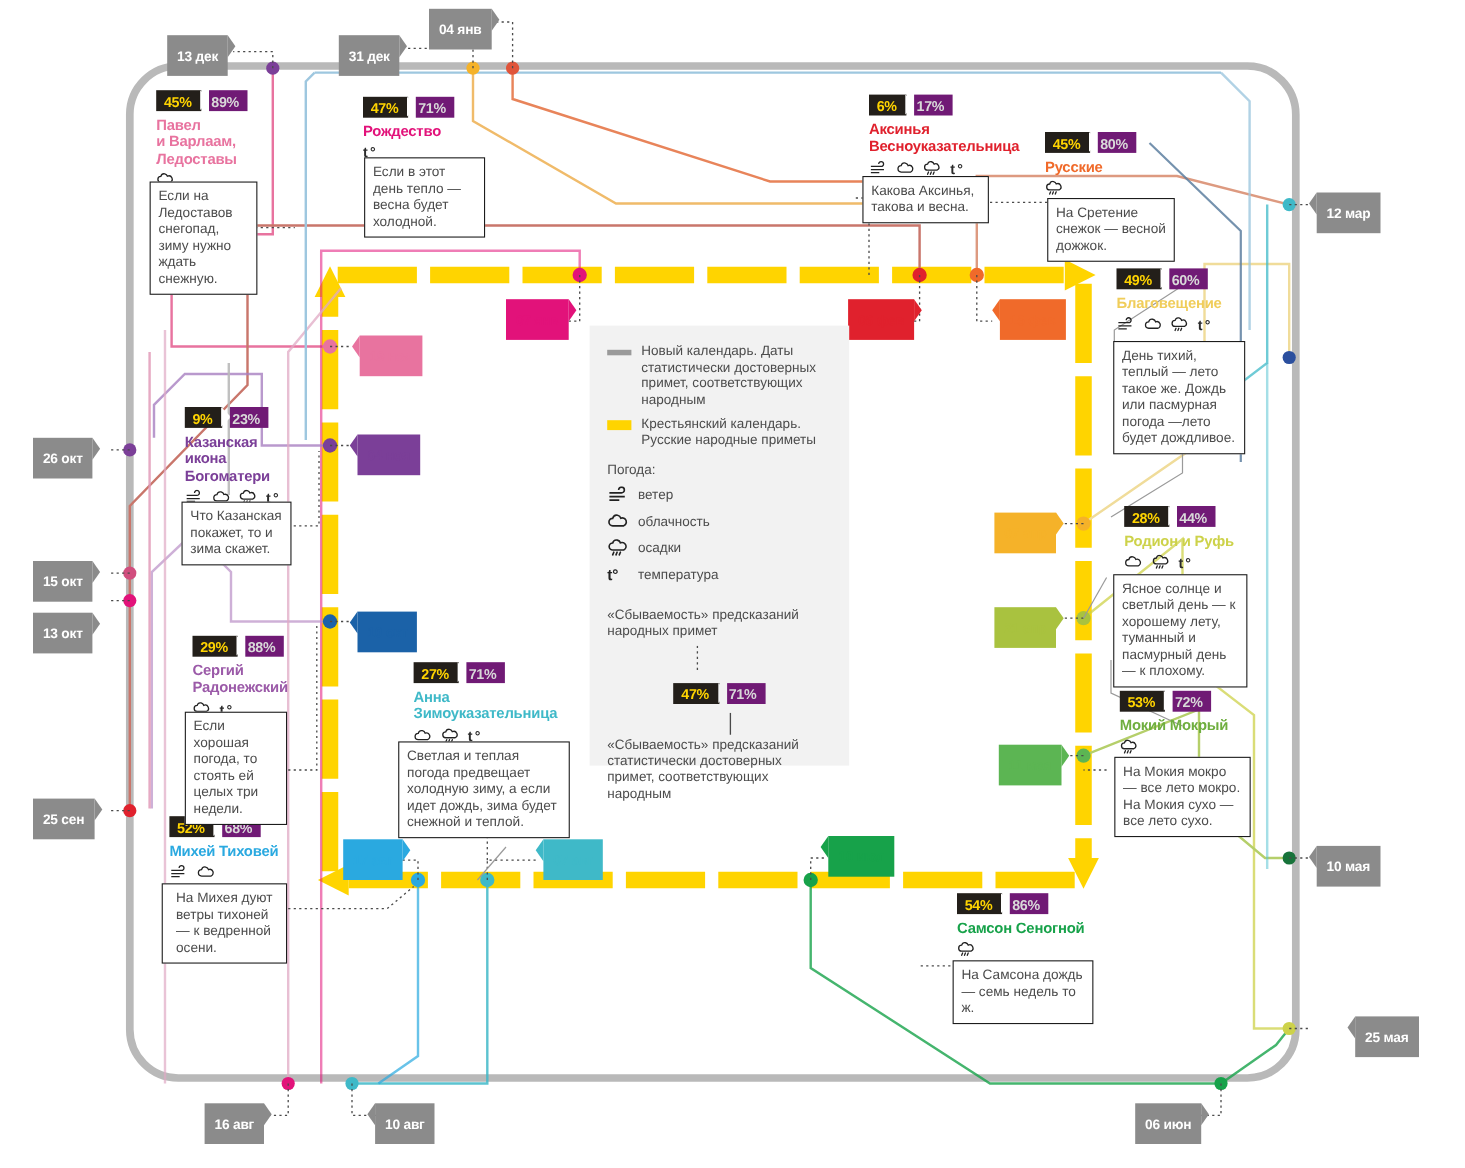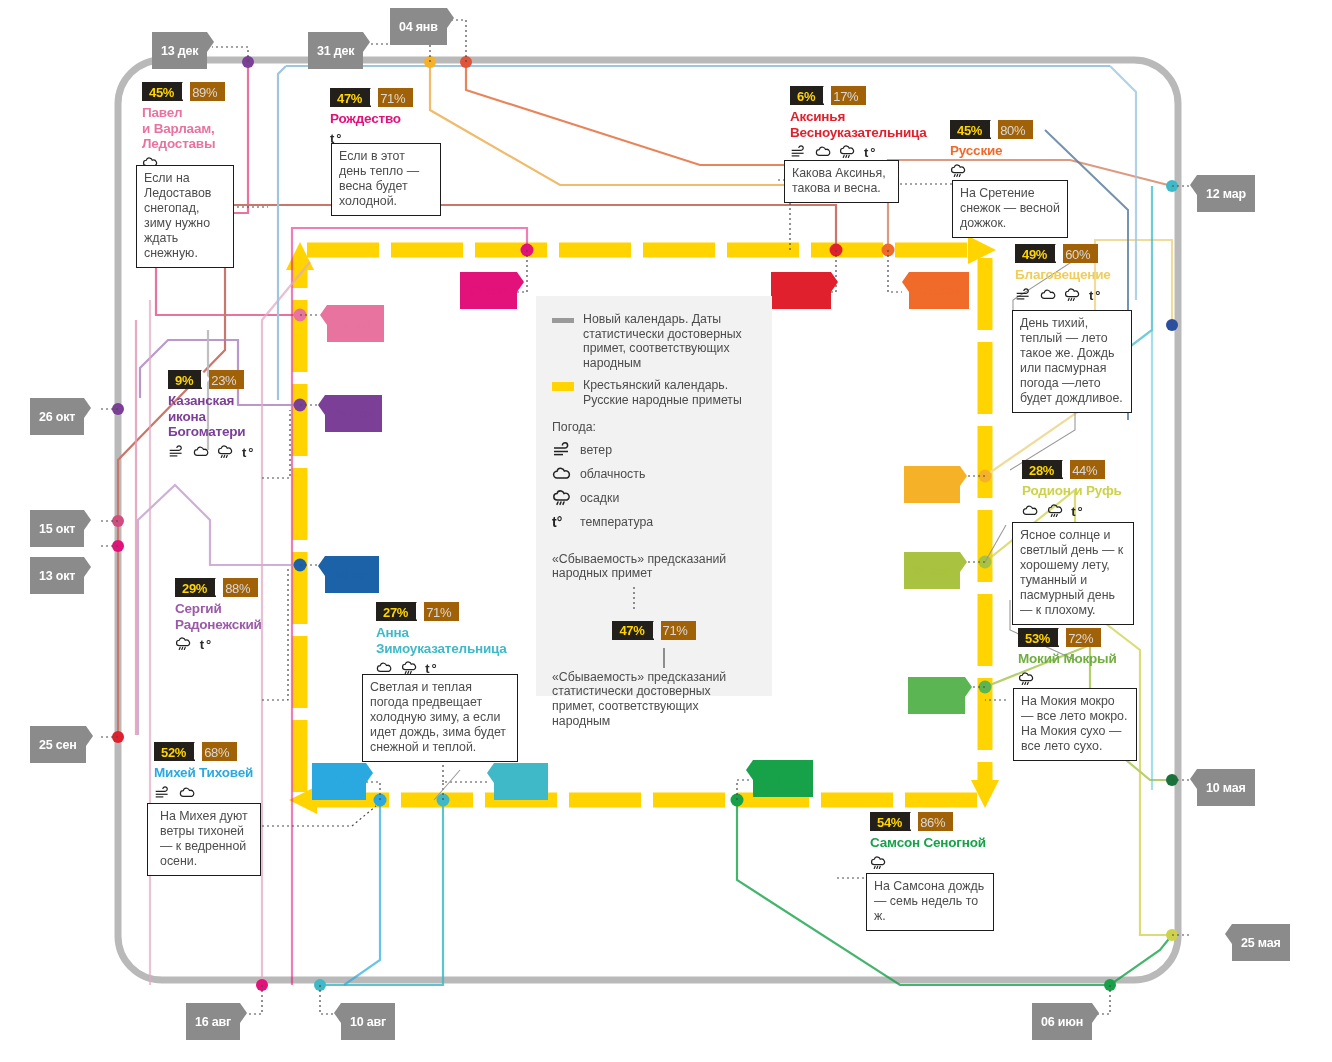--- a/index.html
+++ b/index.html
@@ -7,21 +7,21 @@
        font-family:"Liberation Sans","DejaVu Sans",sans-serif;color:#4a4a4a;}
   .canvas{position:absolute;inset:0;}
   svg.layer{position:absolute;left:0;top:0;width:1332px;height:1062px;pointer-events:none;}
 
   
   .badge{display:inline-flex;align-items:stretch;height:19px;position:relative;}
   .badge .p1{background:#231f1a;color:#ffd400;font-weight:bold;font-size:13px;
              padding:1px 9px 0 7px;display:flex;align-items:center;letter-spacing:-.3px;}
   .badge .sep{width:0;height:0;border-top:9.5px solid transparent;border-bottom:9.5px solid transparent;
              border-left:9px solid #fff;margin-left:-1px;}
-  .badge .p2{background:#a16207;color:#d9d9d9;font-weight:normal;font-size:13px;
+  .badge .p2{background:#701a75;color:#d9d9d9;font-weight:bold;font-size:13px;
              padding:1px 8px 0 2px;display:flex;align-items:center;letter-spacing:-.3px;margin-left:-1px;}
 
   
   .event{position:absolute;}
   .event .name{font-weight:bold;font-size:13.5px;line-height:15.5px;margin-top:4px;letter-spacing:-.2px;}
   .event .wx{margin-top:5px;font-size:13px;color:#2b2b2b;letter-spacing:2px;line-height:14px;height:16px;}
   .event .wx svg{vertical-align:-2px;margin-right:2px;}
   .note{position:absolute;background:#fff;border:1.4px solid #1c1c1c;
         font-size:12.4px;line-height:15px;color:#4c4c4c;padding:5px 7px 6px 7px;box-sizing:border-box;}
 
@@ -411,20 +411,21 @@
     <div class="name" style="color:#9b5aa8;white-space:pre-line">Сергий
 Радонежский</div>
     <div class="wx">
       <svg width="17" height="14" viewBox="0 0 20 16">
           <path d="M5 10a3.2 3.2 0 010-6.4c.6-2 2.4-3 4.2-2.6 1.4.3 2.4 1.3 2.8 2.5A2.8 2.8 0 0115 10z" fill="none" stroke="#222" stroke-width="1.4"></path>
           <path d="M6 12l-1 2.4M9 12l-1 2.4M12 12l-1 2.4" stroke="#222" stroke-width="1.4" stroke-linecap="round"></path>
         </svg>
       <span style="font-weight:bold;font-size:13px;">t°</span>
     </div>
   </div>
+  <div class="note" style="left:168px;top:647px;width:93px;">Если хорошая погода, то стоять ей целых три недели.</div>
 
   <div class="event" style="left:168px;top:370px;">
     <div class="badge">
       <span class="p1">9%</span>
       <span class="sep"></span>
       <span class="p2">23%</span>
     </div>
     <div class="name" style="color:#7b3f98;white-space:pre-line">Казанская
 икона
 Богоматери</div>
@@ -437,20 +438,21 @@
       <svg width="17" height="14" viewBox="0 0 20 16">
           <path d="M5 12a3.4 3.4 0 010-6.8c.6-2.1 2.5-3.2 4.4-2.8 1.5.3 2.6 1.4 3 2.7A3 3 0 0115 12z" fill="none" stroke="#222" stroke-width="1.4"></path>
         </svg>
       <svg width="17" height="14" viewBox="0 0 20 16">
           <path d="M5 10a3.2 3.2 0 010-6.4c.6-2 2.4-3 4.2-2.6 1.4.3 2.4 1.3 2.8 2.5A2.8 2.8 0 0115 10z" fill="none" stroke="#222" stroke-width="1.4"></path>
           <path d="M6 12l-1 2.4M9 12l-1 2.4M12 12l-1 2.4" stroke="#222" stroke-width="1.4" stroke-linecap="round"></path>
         </svg>
       <span style="font-weight:bold;font-size:13px;">t°</span>
     </div>
   </div>
+  <div class="note" style="left:165px;top:456px;width:100px;">Что Казанская покажет, то и зима скажет.</div>
 
   <div class="chip pl" style="left:327px;top:305px;background:#e8739f;color:#e8739f;">
     <span class="t">19 ноя</span>
     </div>
 
   <div class="chip pr" style="left:460px;top:272px;background:#e2127a;color:#e2127a;">
     <span class="t">07 янв</span>
     </div>
 
   <div class="chip pr" style="left:771px;top:272px;background:#e0212d;color:#e0212d;">

